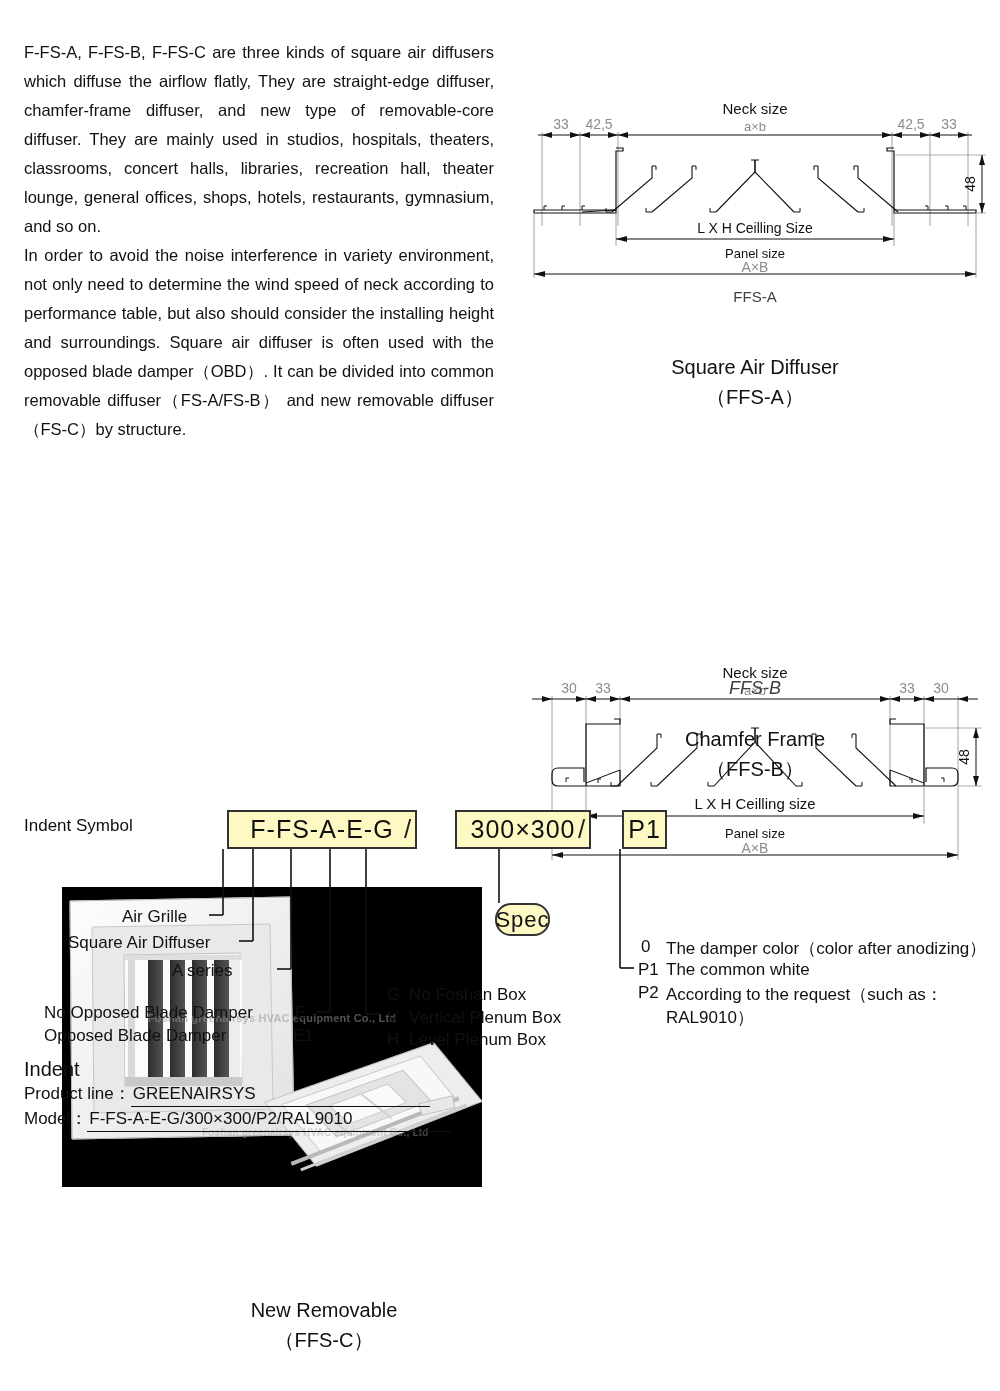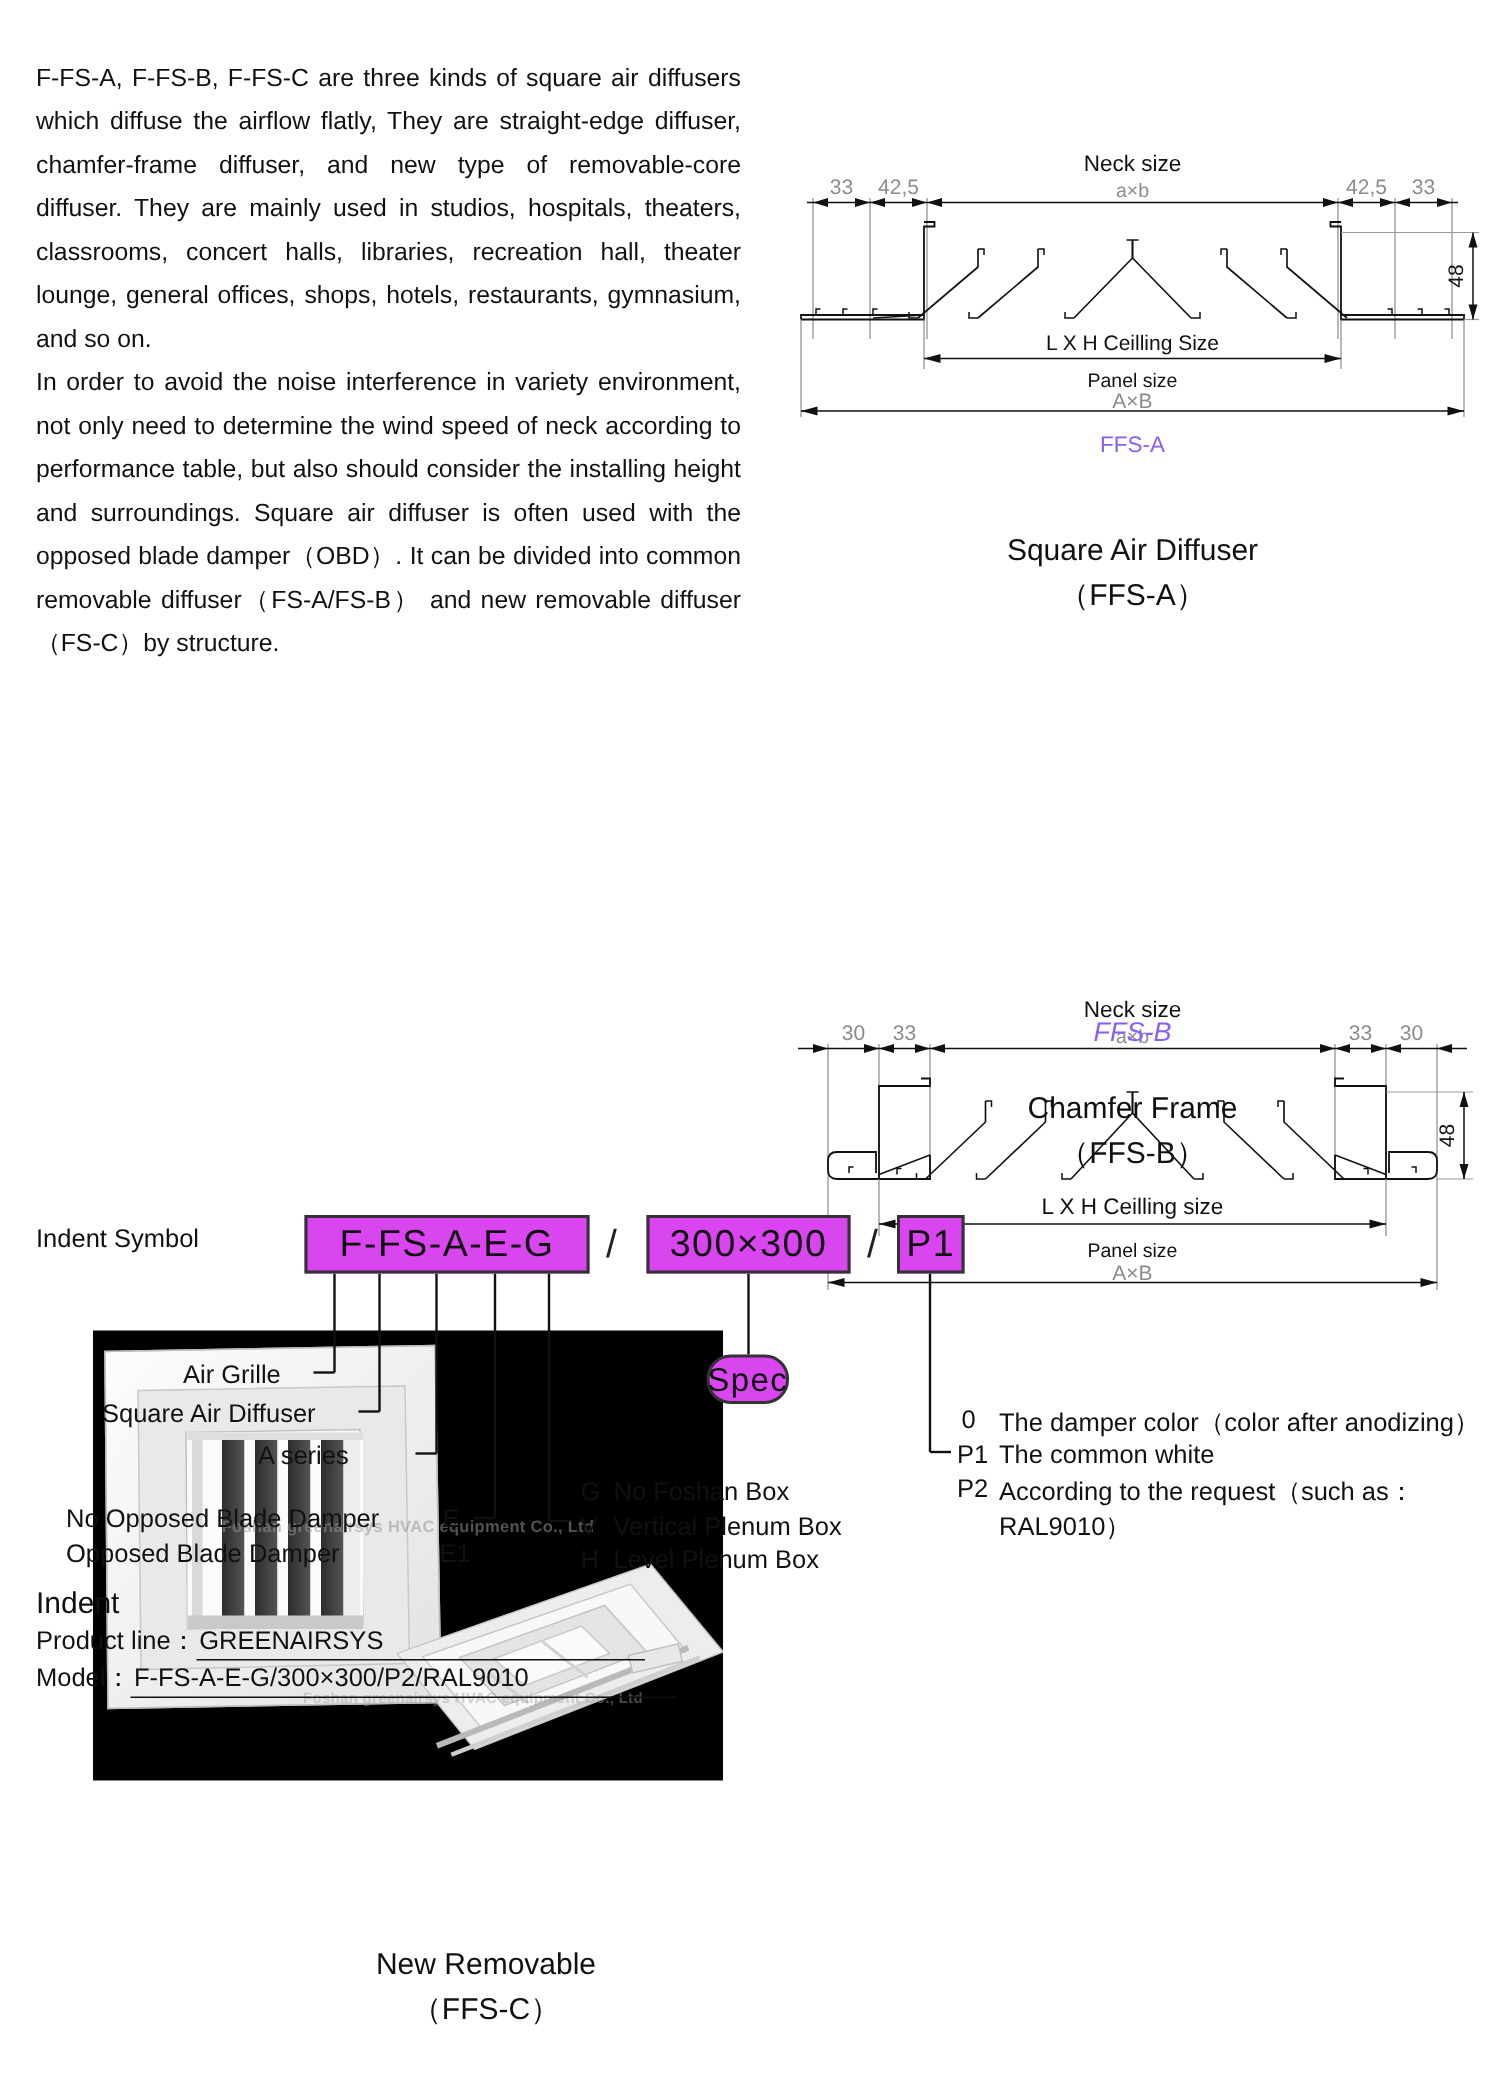--- a/index.html
+++ b/index.html
@@ -15,41 +15,41 @@
   #intro p{
     margin:0;font-size:16.5px;line-height:29px;
     text-align:justify;text-align-last:left;color:#111;
   }
   #intro p + p{margin-top:0px;}
 
   
   .caption{text-align:center;font-size:20px;line-height:30px;color:#111;}
   .caption .sub{display:block;}
 
-  .dwg-label{text-align:center;font-size:15px;color:#8b5cf6;}
+  .dwg-label{text-align:center;font-size:15px;color:#404040;}
 
   
   .dwg{position:relative;}
   .dwg svg{display:block;}
 
   
   .photo{position:relative;overflow:hidden;background:#000000;font-weight:bold;}
   .wm{
     position:absolute;left:0;right:0;text-align:center;
     color:rgba(150,150,150,.55);font-size:11px;white-space:nowrap;
     pointer-events:none;letter-spacing:.2px;
   }
 
   
   #symbol-title{left:24px;top:816px;font-size:17px;color:#111;}
   .codebox{
     position:absolute;box-sizing:border-box;
-    background:#d946ef;border:2px solid #333;
+    background:#fef9c3;border:2px solid #333;
     display:flex;align-items:center;justify-content:center;
-    font-size:25px;color:#111;letter-spacing:1px;
+    font-size:25px;color:#111;letter-spacing:1px;margin-left:24px;
   }
   .codebox.small{font-size:22px;border-width:2px;}
   .slash{position:absolute;font-size:26px;color:#222;}
   .leaf{position:absolute;font-size:17px;color:#111;white-space:nowrap;}
   .lineset{position:absolute;left:0;top:0;pointer-events:none;}
 
   
   #indent-block{left:24px;top:1058px;}
   #indent-block .h{font-size:20px;color:#111;margin:0 0 1px 0;}
   #indent-block .row{font-size:17px;color:#111;white-space:nowrap;line-height:23px;}

